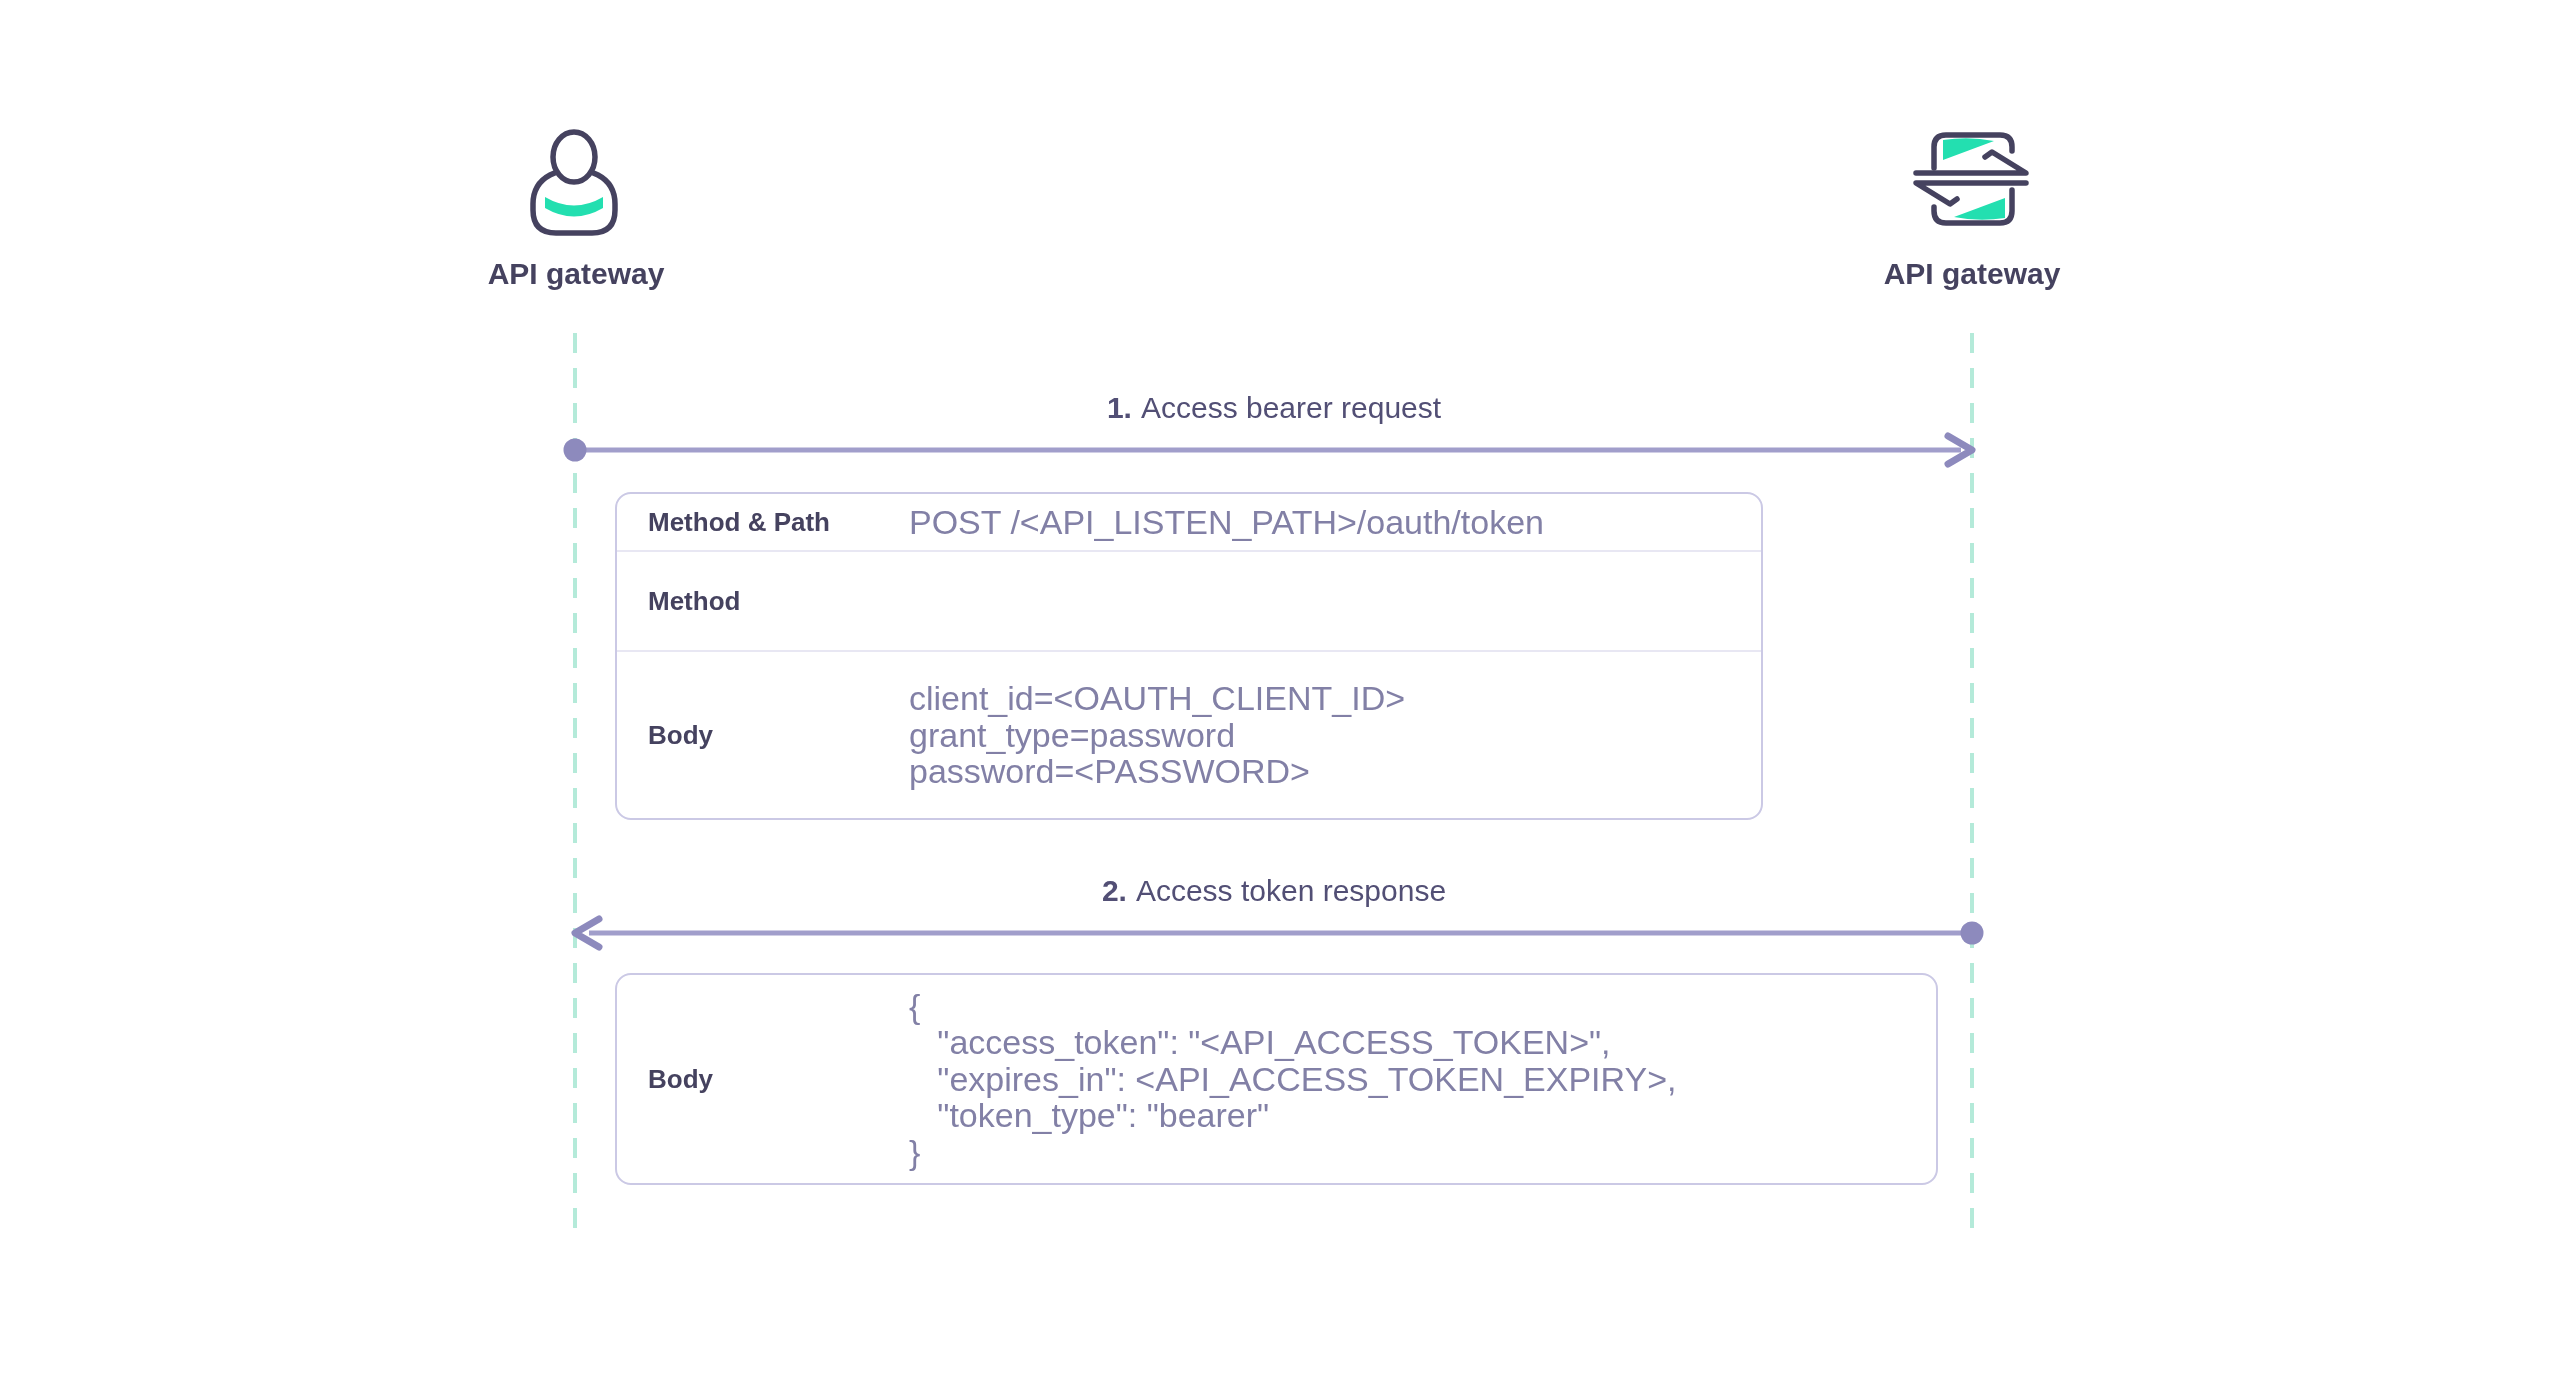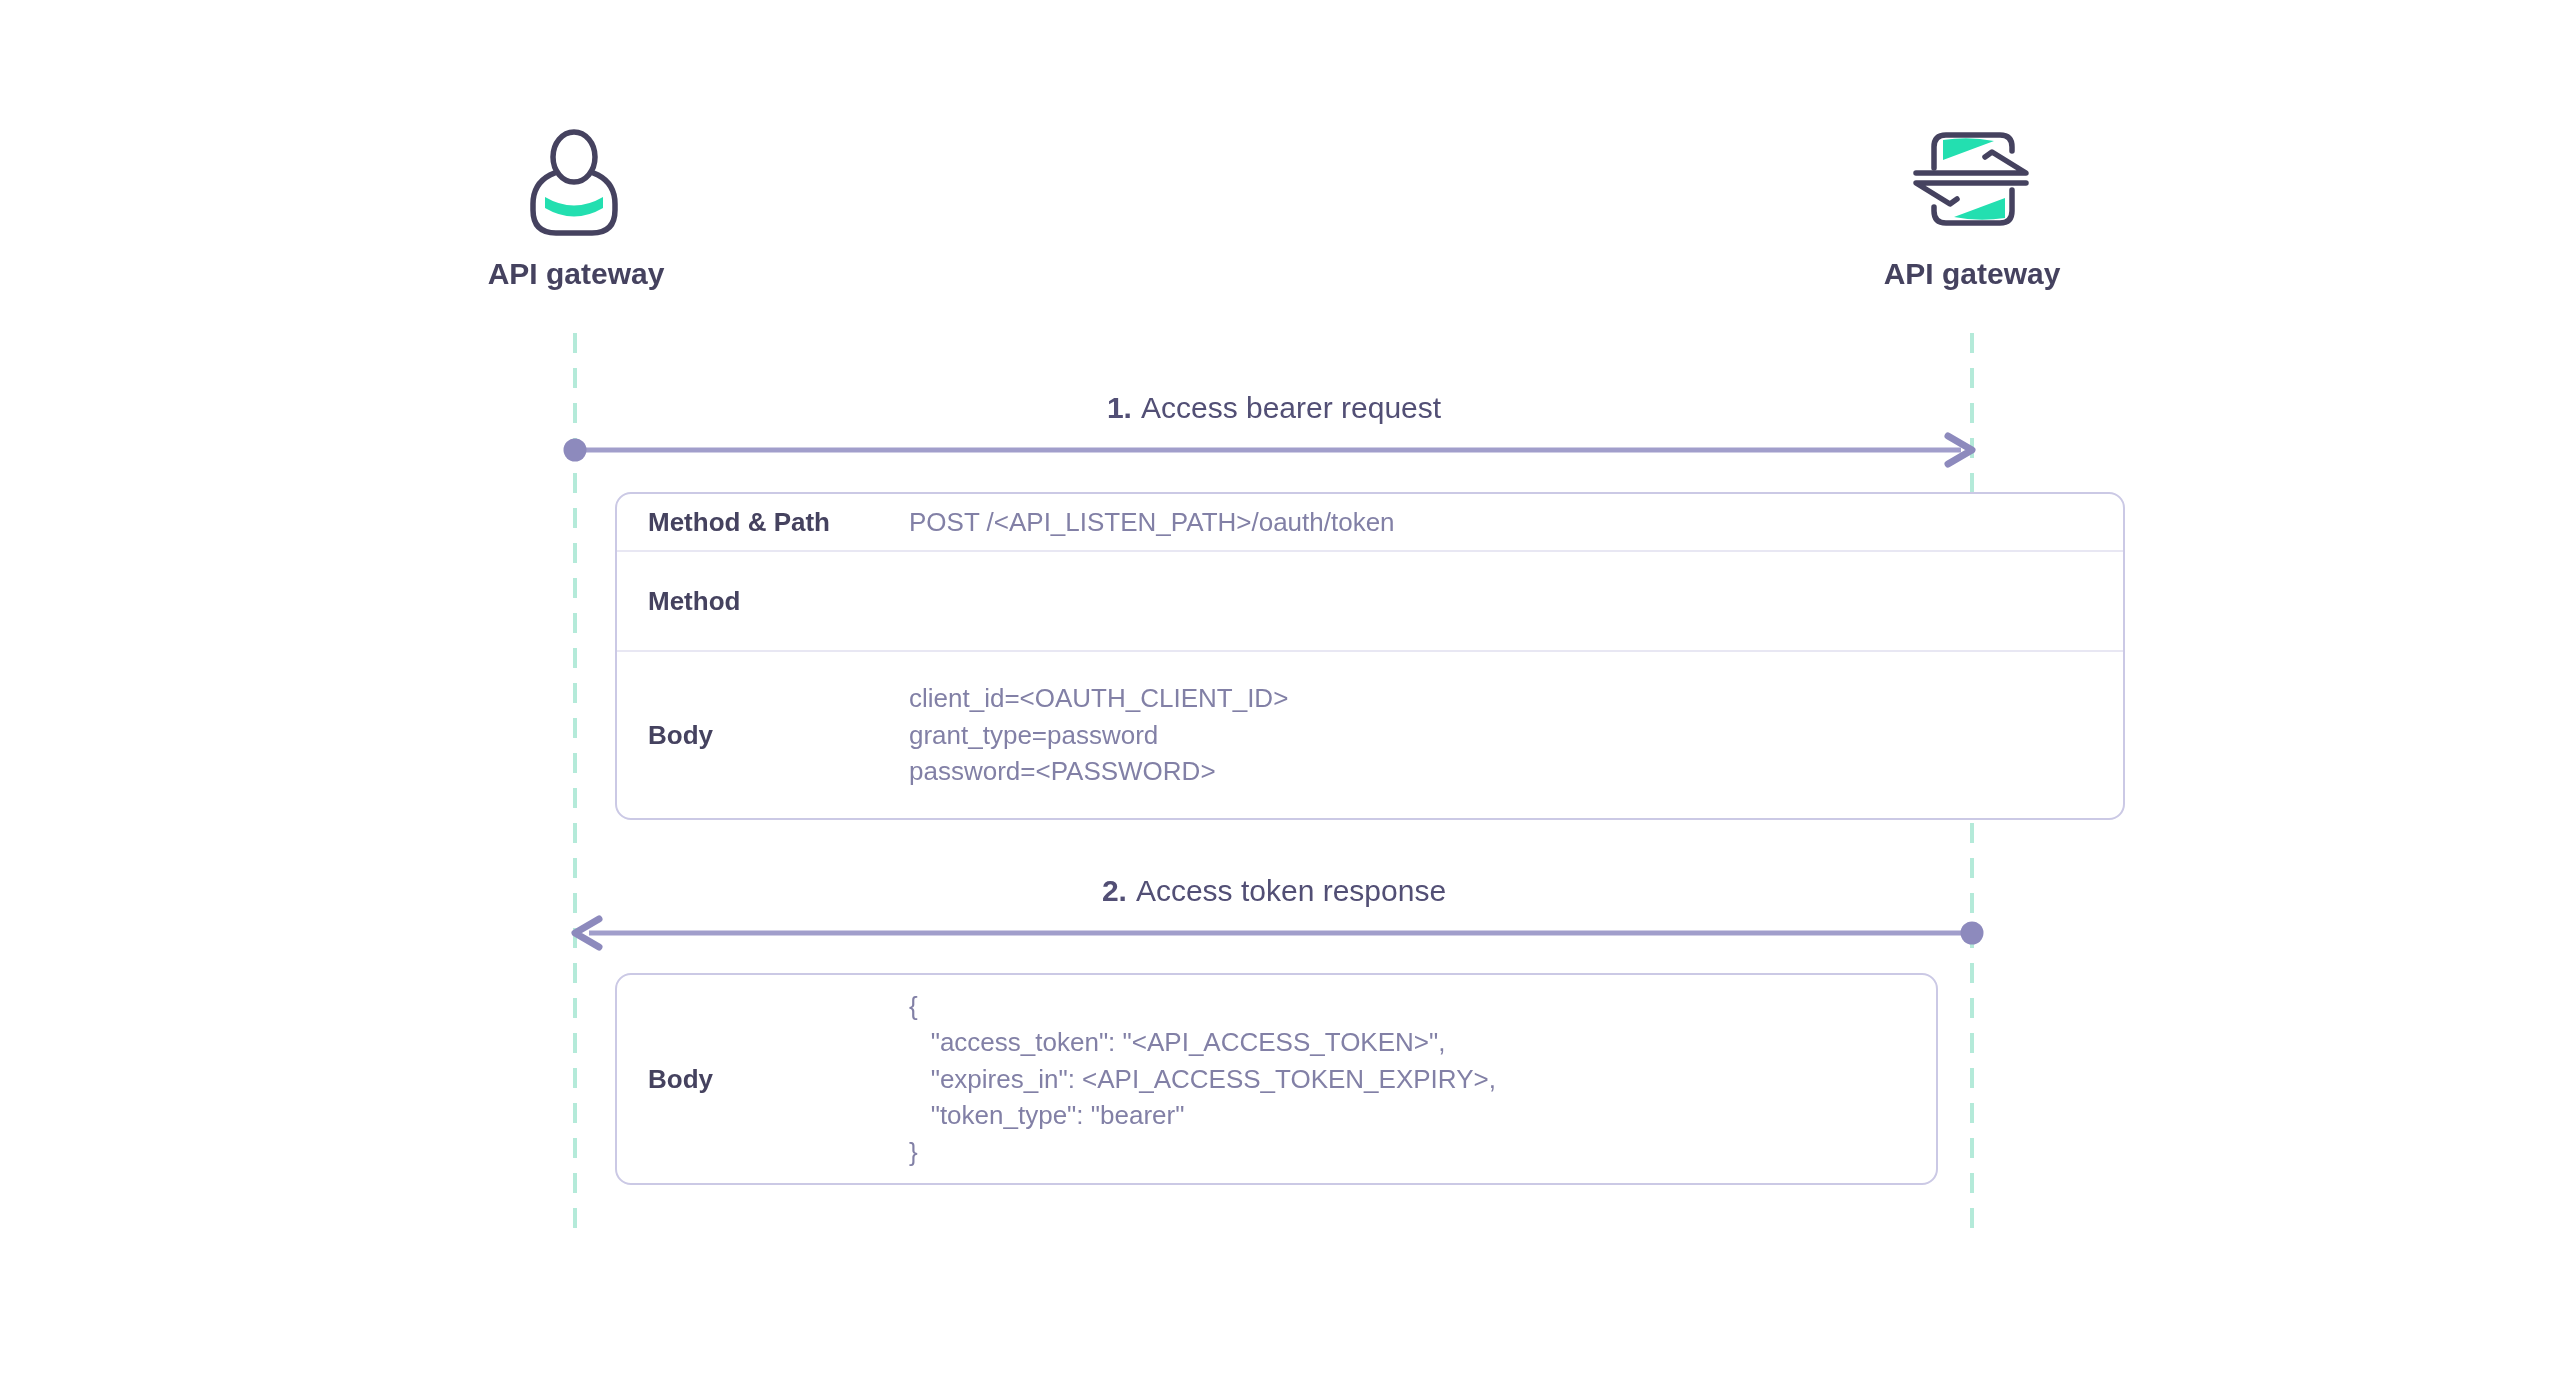--- a/index.html
+++ b/index.html
@@ -49,21 +49,21 @@
     box-sizing:border-box;
   }
   .drow:first-child{border-top:none;}
   .cell-label{
     box-sizing:border-box;
     width:292px; padding-left:31px; flex:0 0 292px;
     font-size:26px; font-weight:700; color:var(--ink);
     line-height:34px;
   }
   .cell-value{
-    flex:1; font-size:26px; color:var(--muted); line-height:36.5px;
+    flex:1; font-size:34px; color:var(--muted); line-height:36.5px;
   }
   .vline{white-space:pre;}
 </style>
 </head>
 <body>
 
 <div id="canvas">
 
   <svg class="abs icon-svg" style="left:530px; top:124px;" width="90" height="112" viewBox="0 0 90 112">
     <path d="M3,80 Q3,60 20,51 Q32,45 44,45 Q56,45 68,51 Q85,60 85,80 L85,86 Q85,109 62,109 L26,109 Q3,109 3,86 Z" fill="#ffffff" stroke="var(--ink)" stroke-width="5.5" stroke-linejoin="round"></path>
@@ -87,21 +87,21 @@
 
   <div class="abs msg-label" style="left:874px; top:388px;">
     <span class="num">1.</span><span>Access bearer request</span>
   </div>
   <svg class="abs" style="left:555px; top:428px;" width="1440" height="44" viewBox="0 0 1440 44">
     <line x1="20" y1="22" x2="1406" y2="22" stroke="var(--arrow)" stroke-width="5"></line>
     <circle cx="20" cy="22" r="11.5" fill="var(--arrowDark)"></circle>
     <path d="M1393,8 L1417,22 L1393,36" fill="none" stroke="var(--arrowDark)" stroke-width="7" stroke-linecap="round" stroke-linejoin="round"></path>
   </svg>
 
-  <div class="abs dtable" style="left:615px; top:492px; width:1510px; height:328px;" id="table-request">
+  <div class="abs dtable" style="left:615px; top:492px; width:1148px; height:328px;" id="table-request">
       <div class="drow" style="height: 57px;">
         <div class="cell-label">Method &amp; Path</div>
         <div class="cell-value">
           <div class="vline">POST /&lt;API_LISTEN_PATH&gt;/oauth/token</div>
         </div>
       </div>
       <div class="drow" style="height: 101px;">
         <div class="cell-label">Method</div>
       </div>
       <div class="drow" style="height: 170px;">

